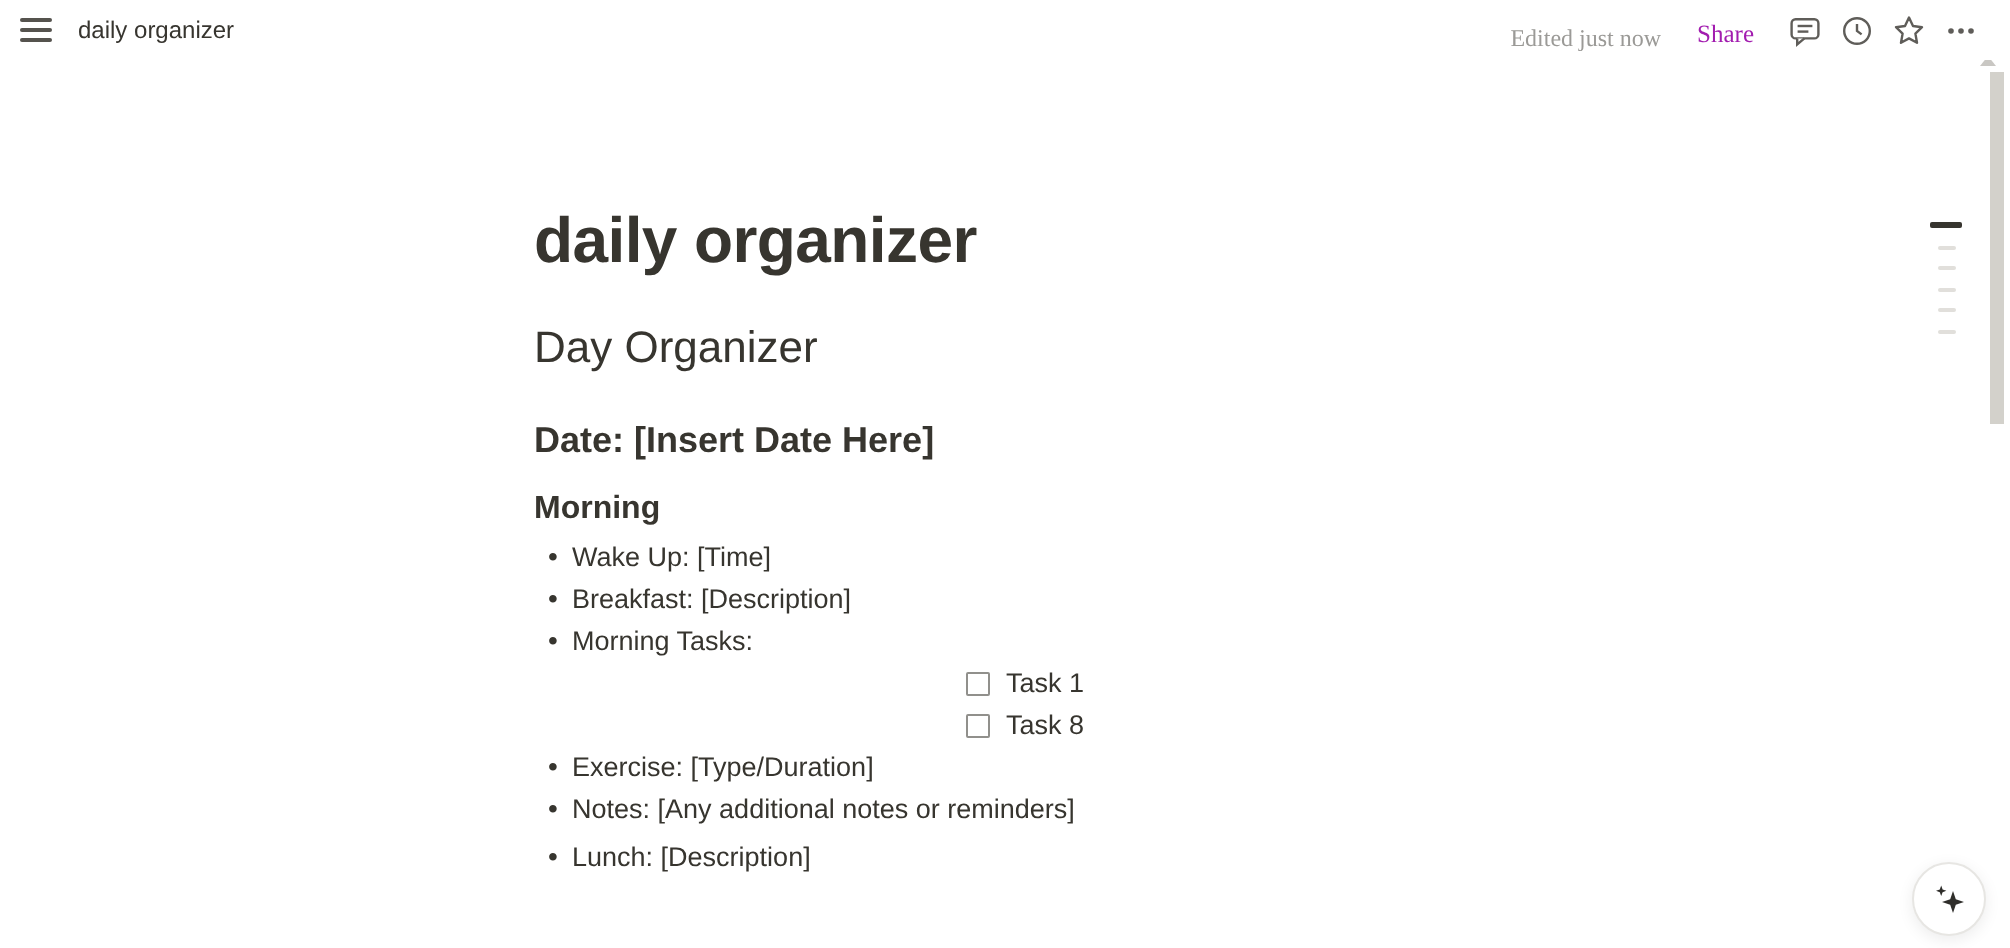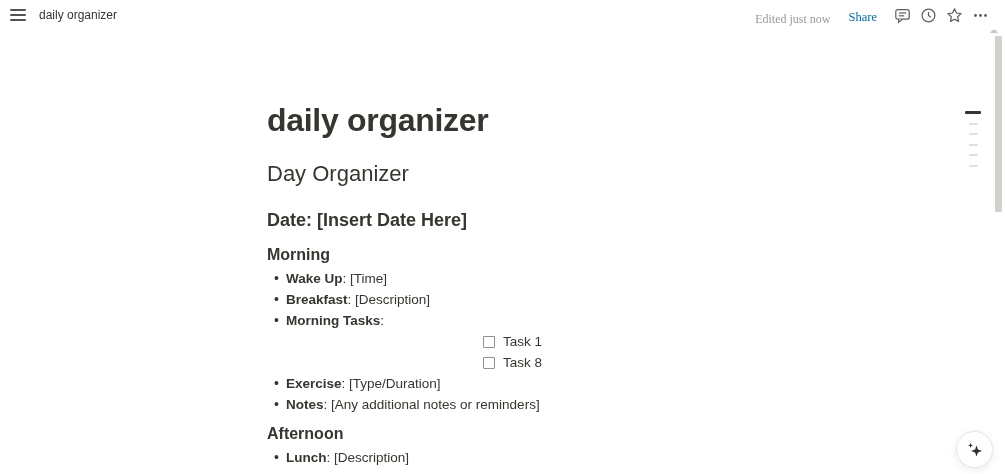--- a/index.html
+++ b/index.html
@@ -19,42 +19,42 @@
     padding: 0 12px 0 10px;
     background: #ffffff;
     z-index: 5;
   }
   .tb-left { display: flex; align-items: center; }
   .hamburger { width: 16px; height: 12px; display: flex; flex-direction: column; justify-content: space-between; cursor: pointer; }
   .hamburger span { display: block; height: 1.6px; width: 16px; background: #55534e; border-radius: 1px; }
   .tb-title { margin-left: 13px; font-size: 12px; color: #37352f; cursor: pointer; }
   .tb-right { display: flex; align-items: flex-end; font-family: Liberation Serif, serif; }
   .tb-edited { font-size: 12px; color: #9b9a97; margin-right: 12px; }
-  .tb-share { font-size: 12.5px; color: #0369a1; margin-right: 6px; padding: 2px 6px; border-radius: 3px; cursor: pointer; }
+  .tb-share { font-size: 12.5px; color: #a21caf; margin-right: 6px; padding: 2px 6px; border-radius: 3px; cursor: pointer; }
   .tb-icon { width: 26px; height: 24px; display: flex; align-items: center; justify-content: center; border-radius: 3px; cursor: pointer; }
   .tb-icon svg { display: block; }
   
   .doc {
     position: absolute; top: 30px; left: 0;
     width: 1005px; height: 444px;
     overflow: hidden;
   }
   .page-col { width: 471px; margin: 0 auto; padding-top: 73px; }
   .page-title {
     font-size: 32px; font-weight: bold; line-height: 34px;
     letter-spacing: -0.3px; margin: 0; color: #37352f; cursor: text;
   }
   .h-day { font-size: 22px; font-weight: normal; line-height: 26px; margin: 24px 0 0 0; cursor: text; }
   .h-date { font-size: 18px; font-weight: bold; line-height: 22px; margin: 22px 0 0 0; cursor: text; }
   .h-section { font-size: 16px; font-weight: bold; line-height: 20px; margin: 14px 0 0 0; cursor: text; }
   .h-section.afternoon { margin-top: 9px; }
   ul.blocks { list-style: none; margin: 3px 0 0 0; padding: 0; }
   ul.blocks li { display: flex; align-items: center; height: 21px; font-size: 13.5px; color: #37352f; cursor: text; }
   .bullet-glyph { width: 12px; margin-left: 7px; font-size: 14px; line-height: 21px; color: #37352f; flex: 0 0 12px; }
-  .lead { font-weight: bold; }
+  .lead { font-weight: normal; }
   li.todo { padding-left: 20px; justify-content: center; }
   .checkbox {
     width: 12px; height: 12px; flex: 0 0 12px;
     border: 1.5px solid #91908c; border-radius: 1px;
     margin-right: 8px; background: #ffffff; cursor: pointer;
   }
   
   .outline { position: absolute; top: 111px; right: 22px; width: 18px; z-index: 4; }
   .outline .dash { border-radius: 1px; cursor: pointer; }
   .outline .dash.active { width: 16px; height: 2.5px; background: #37352f; margin: 0 0 9px 0; }
@@ -157,21 +157,20 @@
       <li>
         <span class="bullet-glyph">•</span>
         <span><span class="lead">Exercise</span><span>: [Type/Duration]</span></span>
       </li>
       <li>
         <span class="bullet-glyph">•</span>
         <span><span class="lead">Notes</span><span>: [Any additional notes or reminders]</span></span>
       </li>
     </ul>
 
-    <h4 class="h-section afternoon">Afternoon</h4>
     <ul class="blocks">
       <li>
         <span class="bullet-glyph">•</span>
         <span><span class="lead">Lunch</span><span>: [Description]</span></span>
       </li>
     </ul>
 
   </div>
 </div>
 

